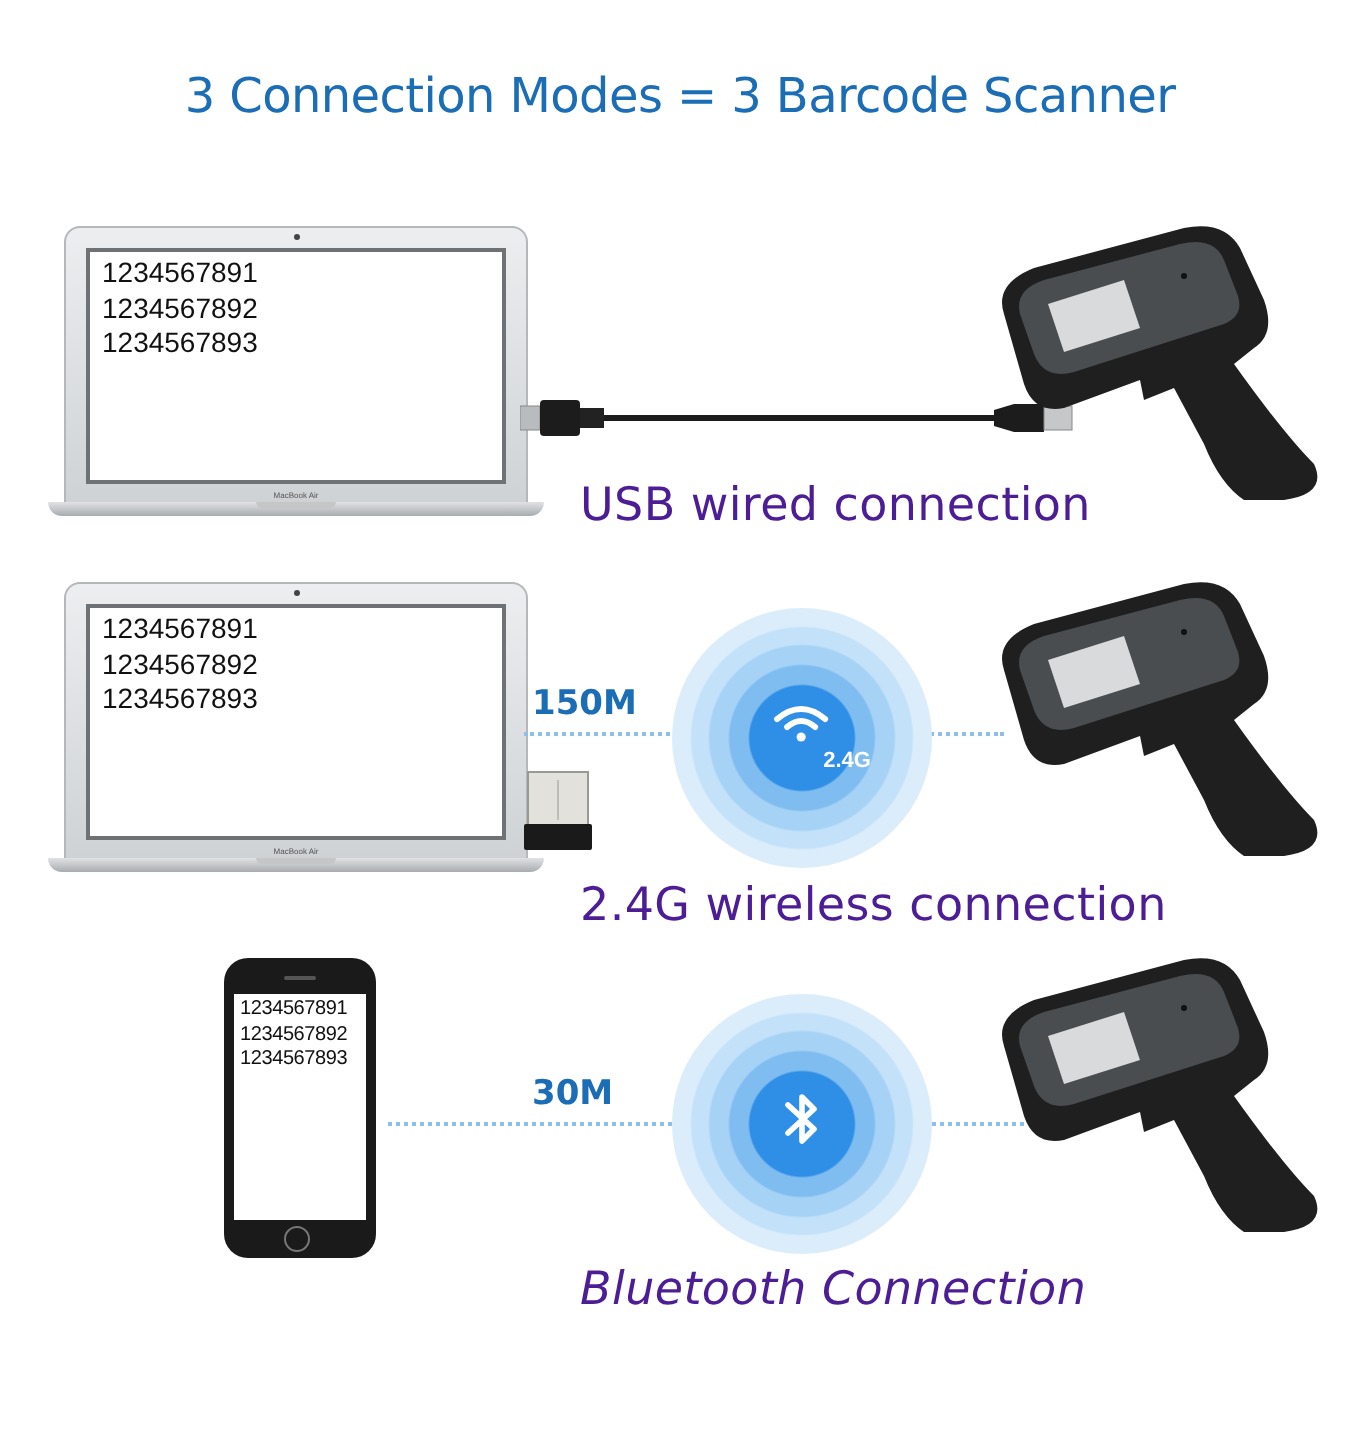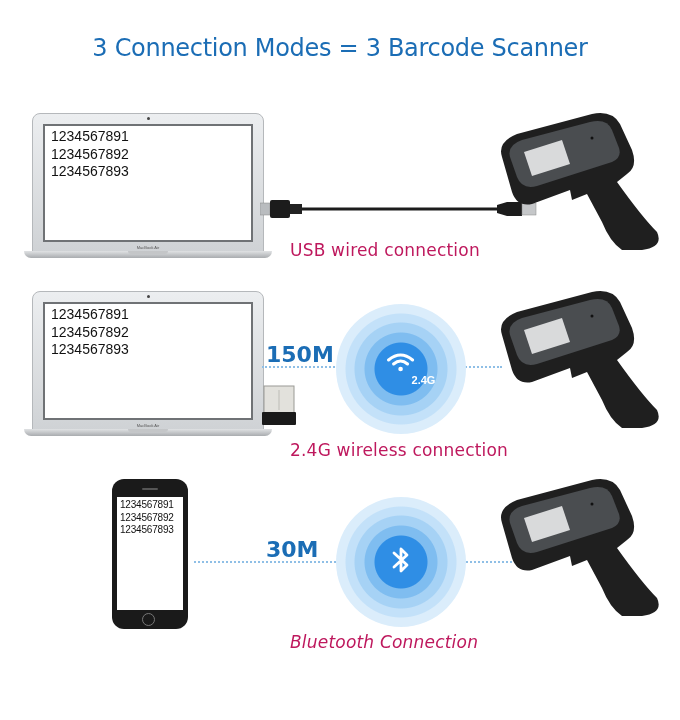--- a/index.html
+++ b/index.html
@@ -23,22 +23,22 @@
   .laptop .notch { position:absolute; left:104px; top:138px; width:40px; height:3px; background:#c4c6c8; border-radius:0 0 3px 3px; }
 
   
   .phone { position:absolute; left:112px; top:479px; width:76px; height:150px; background:#1a1a1a; border-radius:12px; }
   .phone .speaker { position:absolute; left:30px; top:9px; width:16px; height:2px; background:#555; border-radius:1px; }
   .phone .pscreen { position:absolute; left:5px; top:18px; width:66px; height:113px; background:#fff; padding:2px 0 0 3px; box-sizing:border-box; }
   .phone .pscreen div { font-size:10px; color:#111; line-height:12.5px; letter-spacing:-0.2px; }
   .phone .home { position:absolute; left:30px; top:134px; width:13px; height:13px; border:1px solid #777; border-radius:50%; box-sizing:border-box; }
 
   
-  .label { position:absolute; font-size:17px; color:#be185d; font-family:"DejaVu Sans", sans-serif; font-weight:normal; letter-spacing:0.2px; }
-  .speed { position:absolute; font-family:"DejaVu Sans", sans-serif; font-weight:bold; font-size:22px; color:#1b6db5; }
+  .label { position:absolute; font-size:23px; color:#4c1d95; font-family:"DejaVu Sans", sans-serif; font-weight:normal; letter-spacing:0.2px; }
+  .speed { position:absolute; font-family:"DejaVu Sans", sans-serif; font-weight:bold; font-size:17px; color:#1b6db5; }
 
   
   .dots { position:absolute; height:0; border-top:2px dotted #8fbfe6; }
 
   
   .rings { position:absolute; width:130px; height:130px; border-radius:50%;
            background:radial-gradient(circle, #2f8ee5 0 26px, #7fbdf0 27px 36px, #a6d2f5 37px 46px, #c3e1f9 47px 55px, #dbedfb 56px 65px, transparent 66px); }
   .rings .icon { position:absolute; left:50%; top:50%; transform:translate(-50%,-50%); color:#fff; text-align:center; }
 
   

